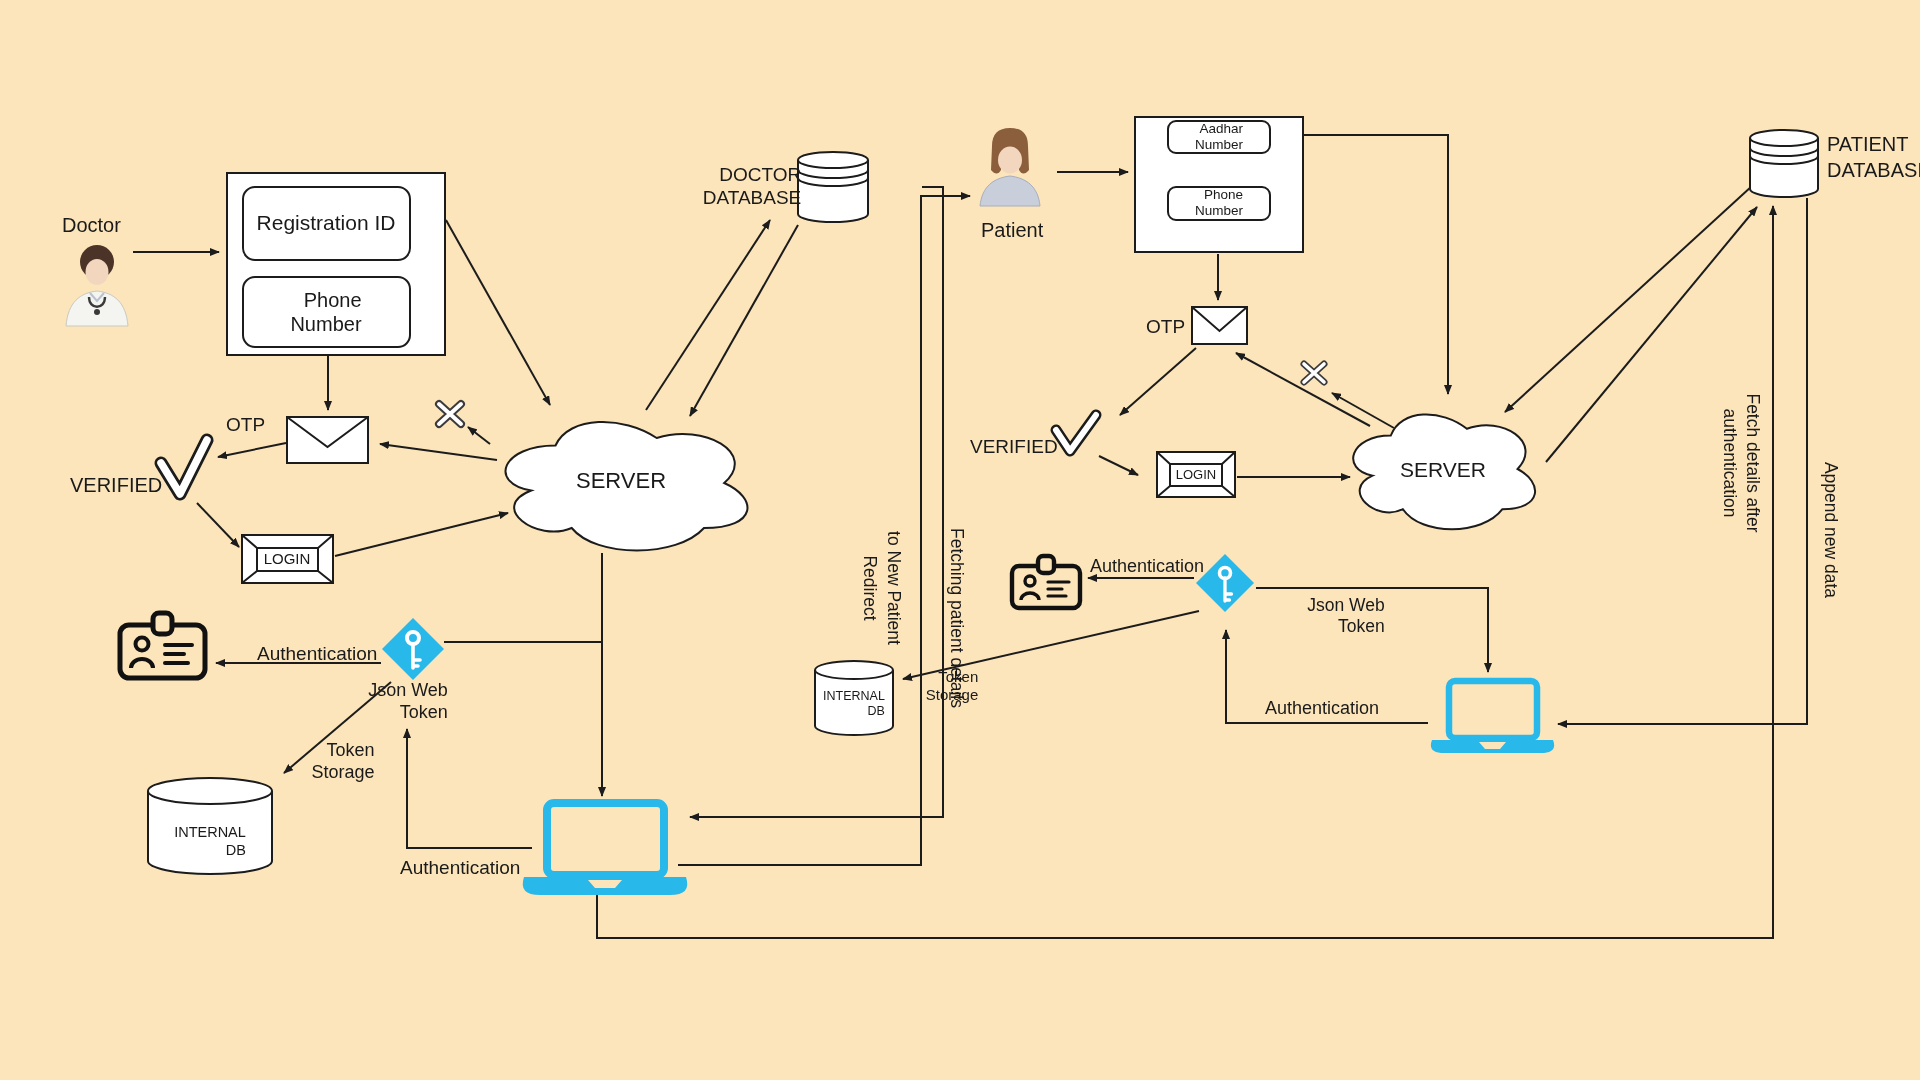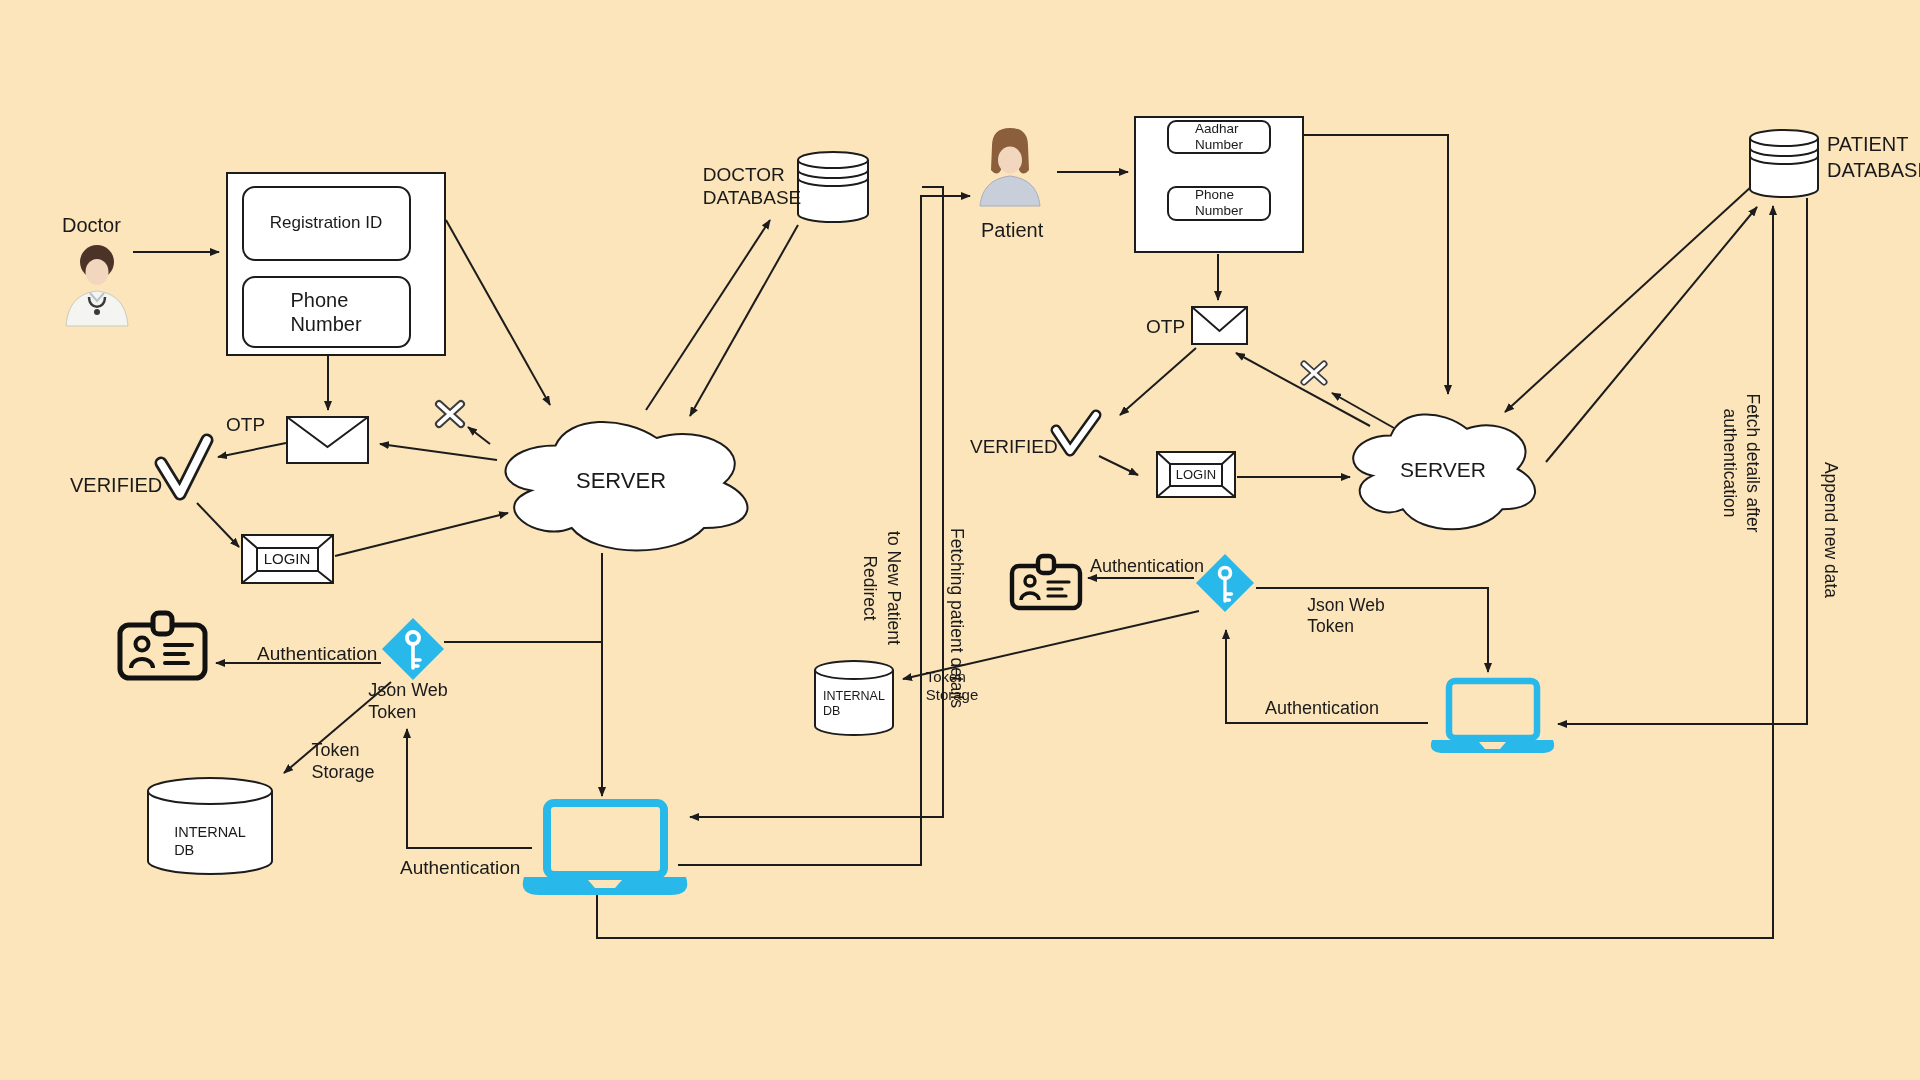--- a/index.html
+++ b/index.html
@@ -3,21 +3,21 @@
 <meta charset="utf-8">
 <style>
   html,body{margin:0;padding:0}
   body{width:1920px;height:1080px;overflow:hidden;background:#FCE5BB;
        font-family:"Liberation Sans",sans-serif;color:#1a1a1a;position:relative}
   #stage{position:absolute;left:0;top:0;width:1920px;height:1080px}
   svg#diagram{position:absolute;left:0;top:0;z-index:1}
   .ln{stroke:#1c1c1c;stroke-width:2;fill:none}
   .sh{stroke:#1c1c1c;stroke-width:2;fill:#ffffff}
   .lbl{position:absolute;z-index:2;white-space:pre-line;line-height:1.22;color:#1a1a1a}
-  .ctr{transform:translate(-50%,-50%);text-align:left}
+  .ctr{transform:translate(-50%,-50%);text-align:right}
   .vert{transform:translate(-50%,-50%) rotate(90deg);white-space:nowrap;z-index:2;position:absolute}
 </style>
 </head>
 <body>
 
 <div id="stage">
 
 <svg id="diagram" width="1920" height="1080" viewBox="0 0 1920 1080">
   <defs>
     <marker id="ah" markerWidth="10" markerHeight="8" refX="9" refY="4" orient="auto" markerUnits="userSpaceOnUse">
@@ -183,21 +183,21 @@
     <circle cx="97" cy="312" r="3" fill="#3a3a3a"></circle>
   </g>
   <g>
     <path d="M992,146 Q992,128 1010,128 Q1028,128 1028,146 L1029,170 Q1023,177 1019,170 L1019,152 L1001,152 L1001,170 Q997,177 991,170 Z" fill="#8B5E3C"></path>
     <ellipse cx="1010" cy="160" rx="12" ry="13.5" fill="#F2D7BE"></ellipse>
     <path d="M980,206 C982,186 994,178 1010,176 C1026,178 1038,186 1040,206 Z" fill="#C8CEDA" stroke="#a8aebd" stroke-width="1"></path>
   </g>
 </svg>
 
   <div class="lbl" style="left:62px;top:213px;font-size:20px">Doctor</div>
-  <div class="lbl ctr" style="left:326px;top:223px;font-size:17px">Registration ID</div>
+  <div class="lbl ctr" style="left:326px;top:223px;font-size:21px">Registration ID</div>
   <div class="lbl ctr" style="left:326px;top:312px;font-size:20px">Phone
 Number</div>
   <div class="lbl" style="left:226px;top:413px;font-size:19px">OTP</div>
   <div class="lbl" style="left:70px;top:473px;font-size:20px">VERIFIED</div>
   <div class="lbl ctr" style="left:287px;top:559px;font-size:15px">LOGIN</div>
   <div class="lbl ctr" style="left:621px;top:481px;font-size:22px">SERVER</div>
   <div class="lbl ctr" style="left:752px;top:186px;font-size:19px">DOCTOR
 DATABASE</div>
   <div class="lbl" style="left:981px;top:218px;font-size:20px">Patient</div>
   <div class="lbl ctr" style="left:1219px;top:137px;font-size:13.5px">Aadhar

